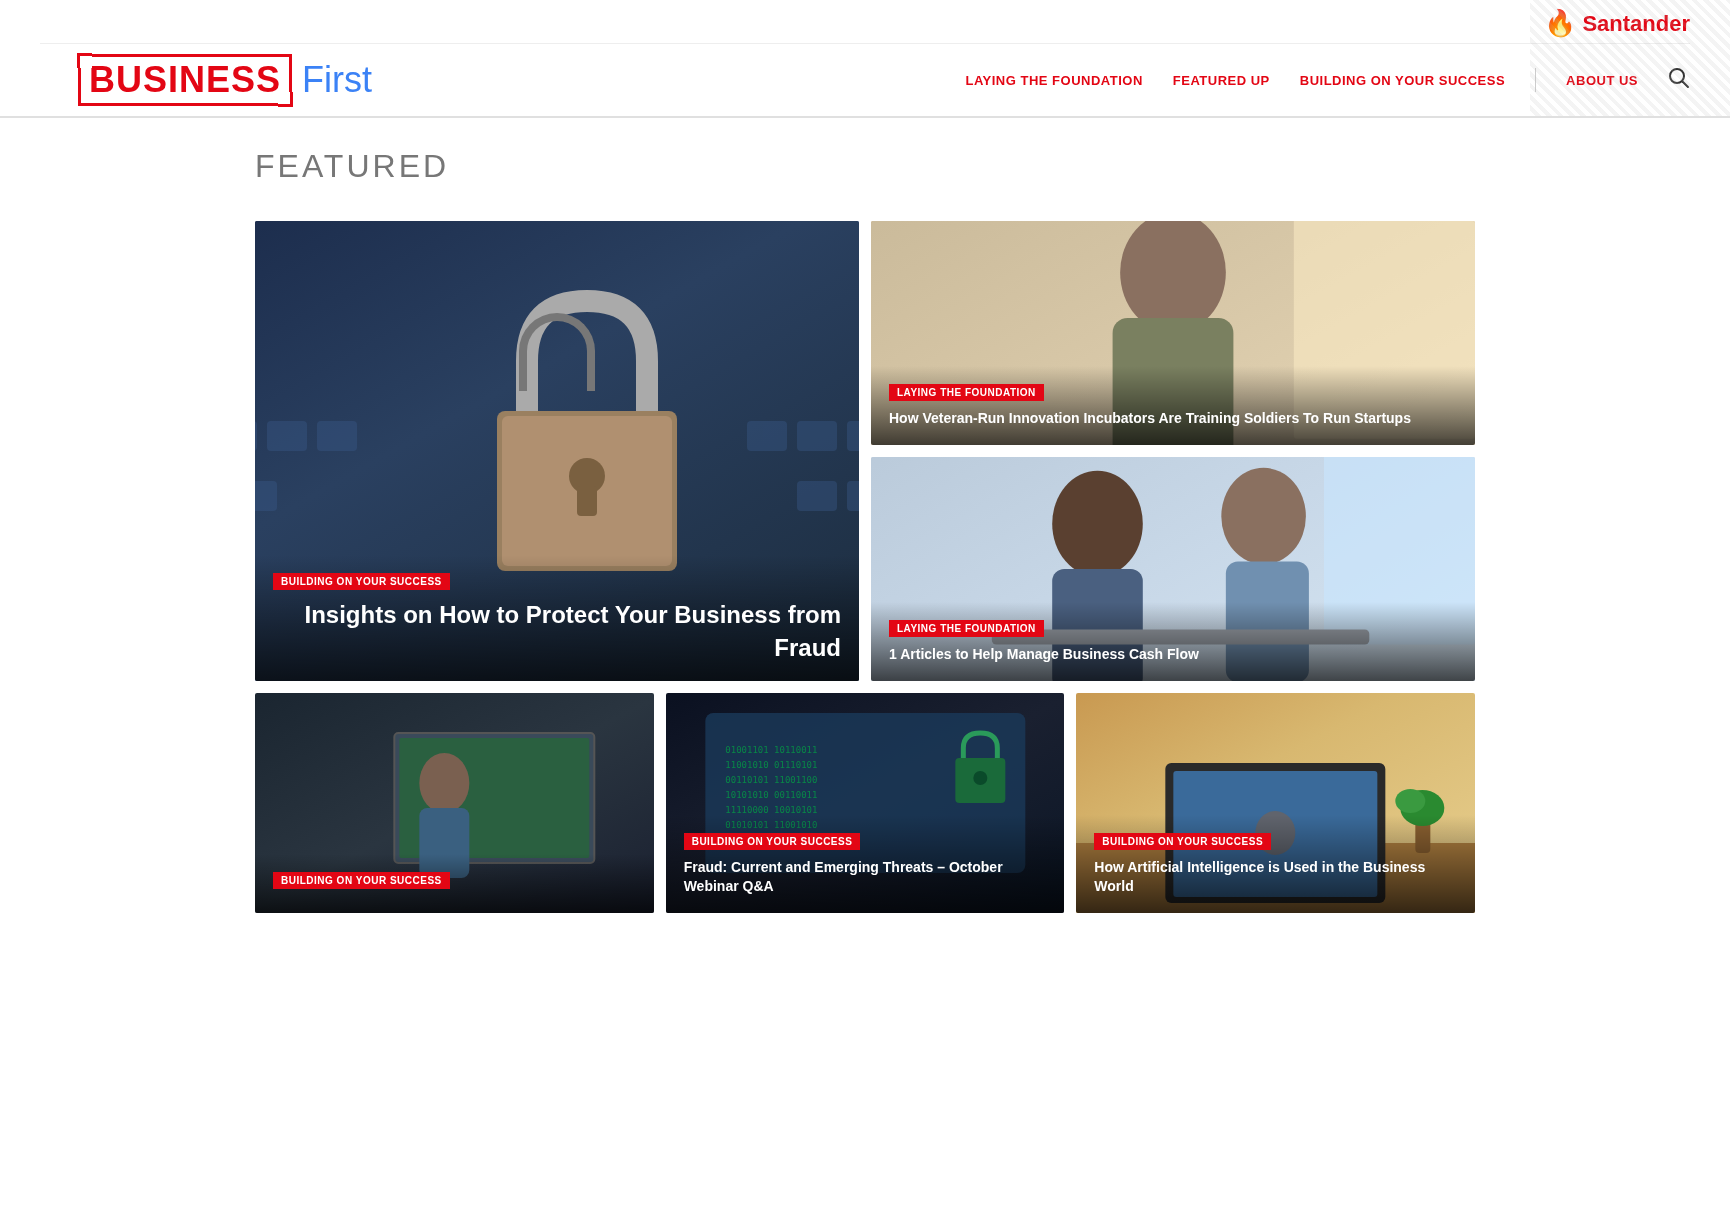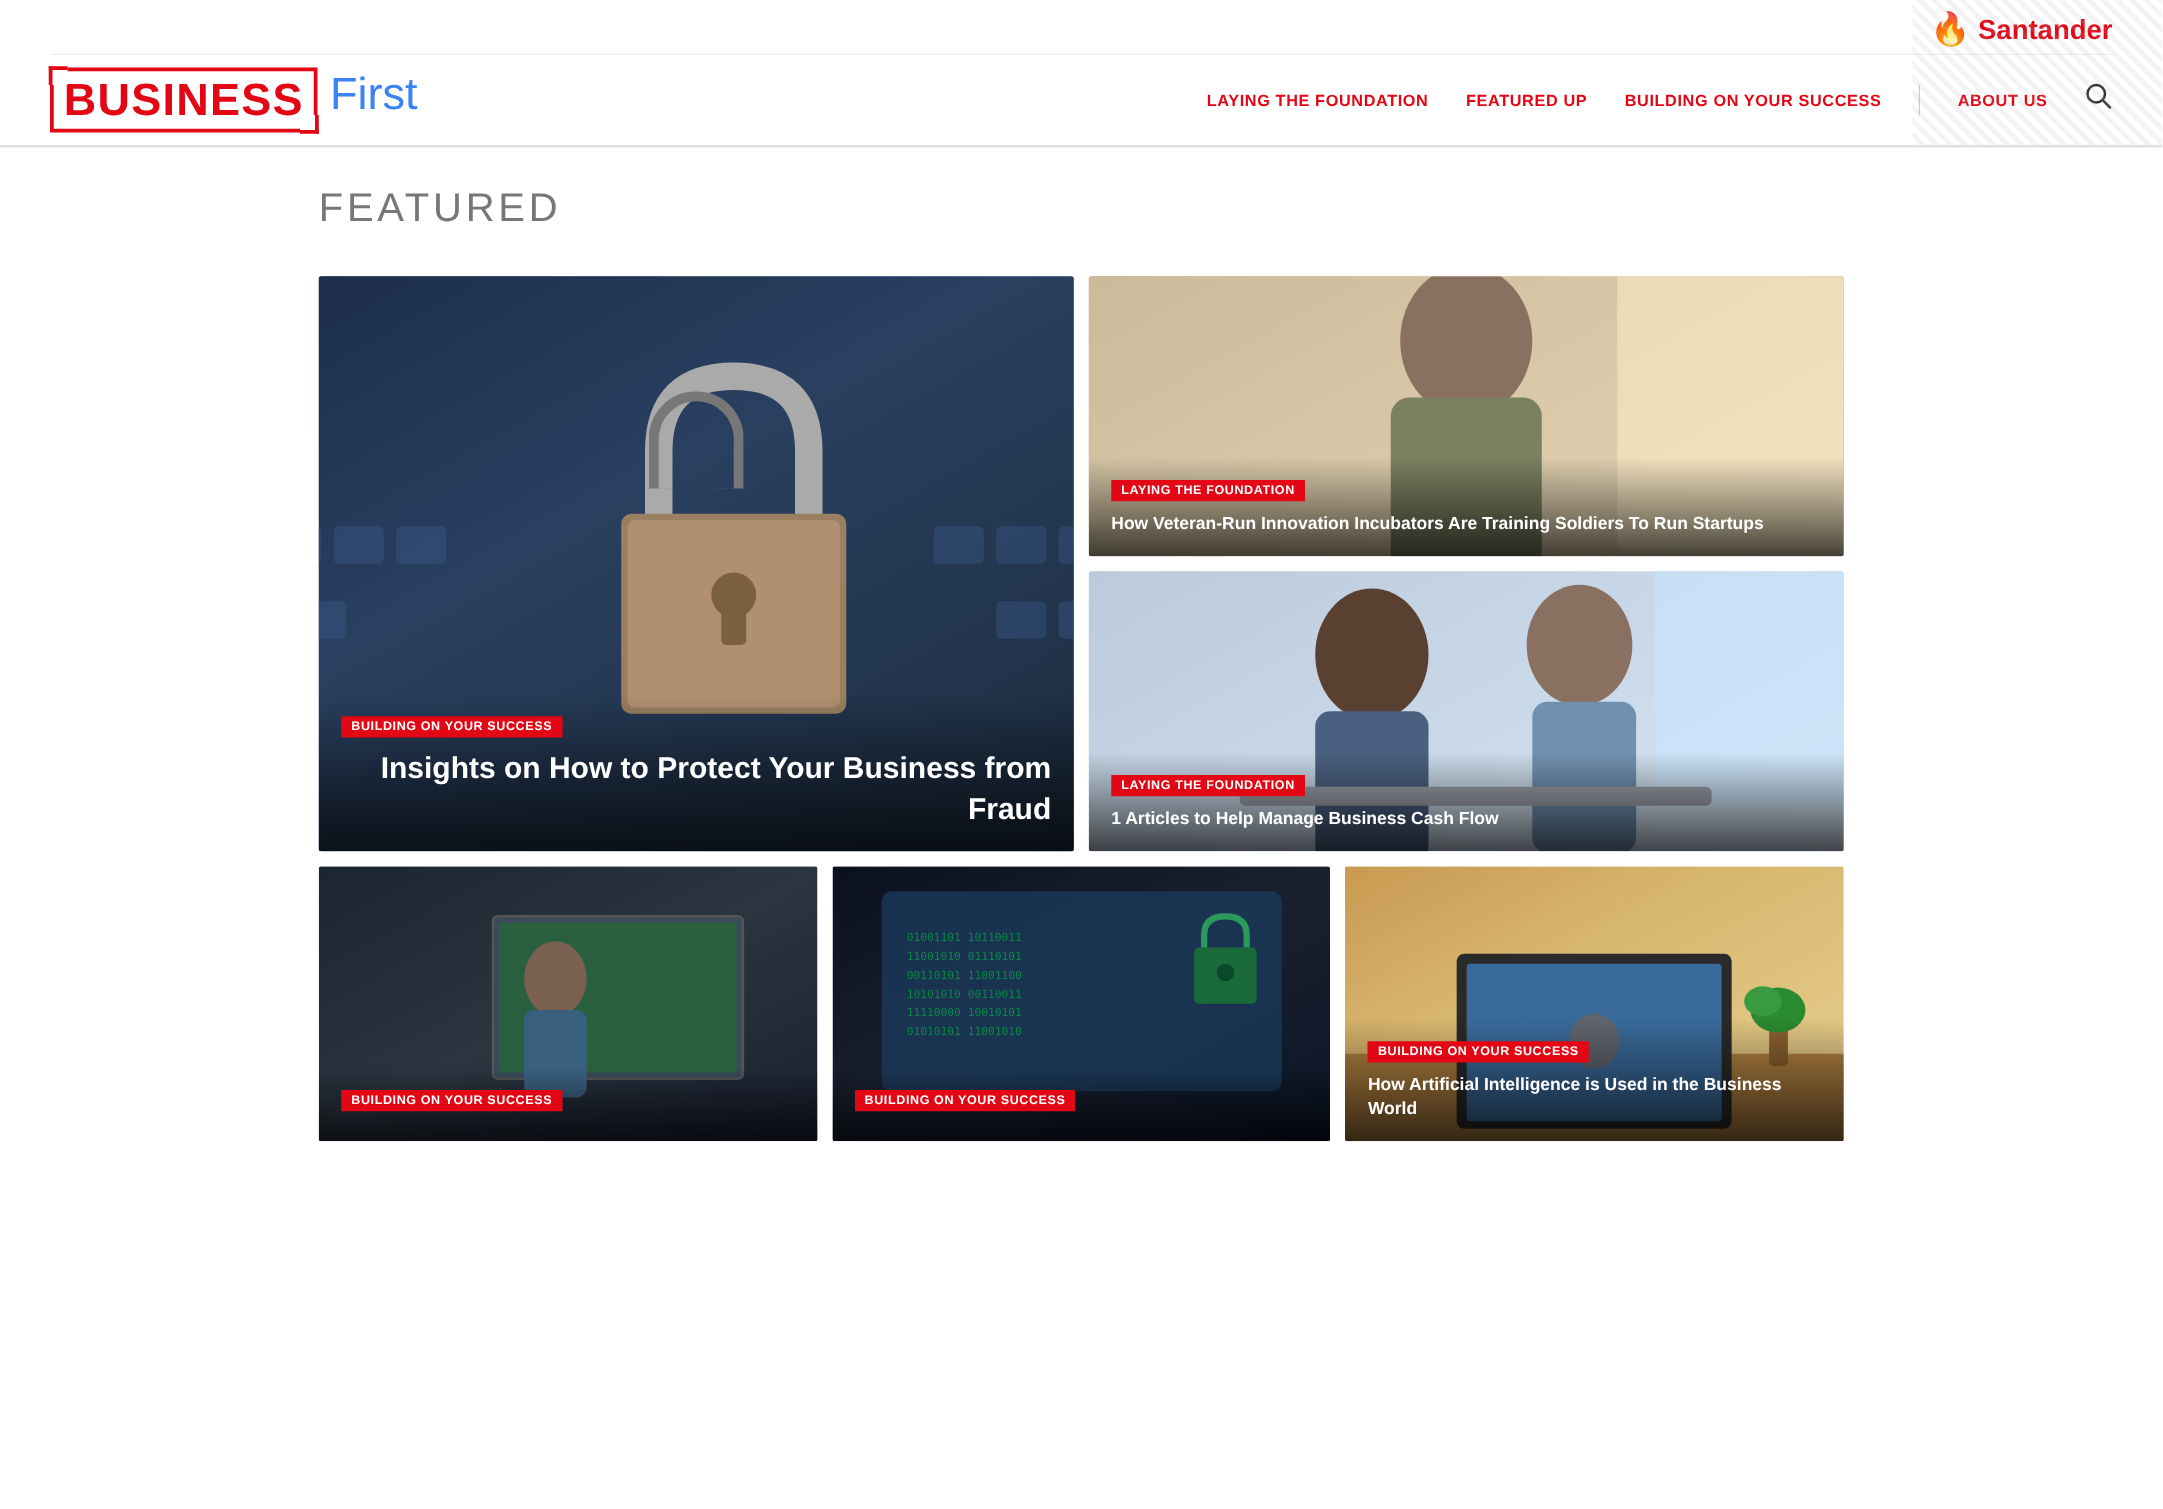--- a/index.html
+++ b/index.html
@@ -31,22 +31,23 @@
       font-size: 26px;
     }
     .header-main {
       display: flex;
       align-items: center;
       justify-content: space-between;
       padding: 10px 0;
     }
     .logo-area {
       display: flex;
-      align-items: flex-start;
+      align-items: center;
       gap: 2px;
+      margin-left: 38px;
     }
     .logo-business {
       font-size: 36px;
       font-weight: 900;
       color: #e30614;
       border: 3px solid #e30614;
       padding: 2px 8px;
       letter-spacing: 1px;
       position: relative;
     }
@@ -417,20 +418,21 @@
         </g>
 
         <g transform="translate(300, 40)">
           <rect x="0" y="25" width="50" height="45" rx="4" fill="#1a6a3a"></rect>
           <path d="M8,25 L8,15 Q8,0 25,0 Q42,0 42,15 L42,25" stroke="#2a9a5a" stroke-width="5" fill="none"></path>
           <circle cx="25" cy="45" r="7" fill="#0a4a2a"></circle>
         </g>
       </svg>
       <div class="card-overlay">
         <div class="card-category">BUILDING ON YOUR SUCCESS</div>
+        <div class="card-title">Fraud: Current and Emerging Threats – October Webinar Q&amp;A</div>
       </div>
     </div>
 
     <div class="bottom-card">
       <svg width="100%" height="100%" viewBox="0 0 420 220" preserveAspectRatio="xMidYMid slice" xmlns="http://www.w3.org/2000/svg" style="position:absolute;top:0;left:0;width:100%;height:100%;">
         <defs>
           <linearGradient id="laptopGrad" x1="0" y1="0" x2="1" y2="1">
             <stop offset="0%" stop-color="#c89850"></stop>
             <stop offset="40%" stop-color="#d8b870"></stop>
             <stop offset="100%" stop-color="#e8d090"></stop>

